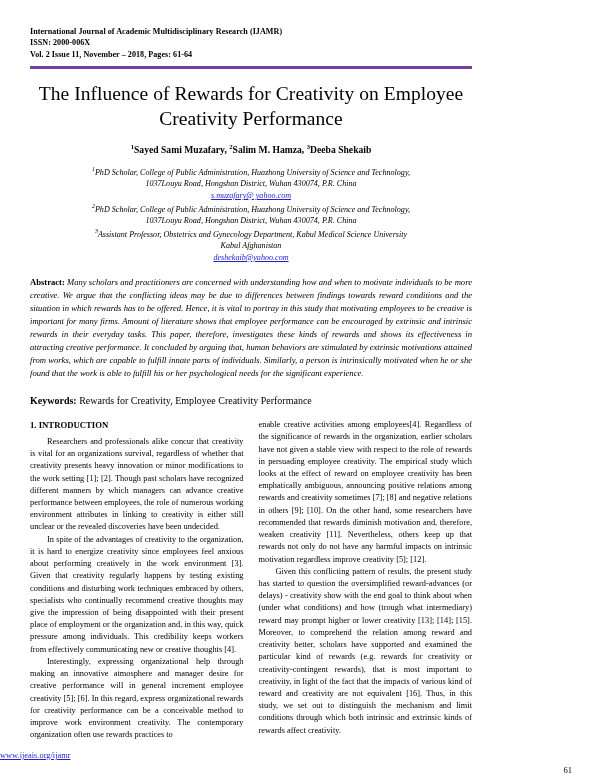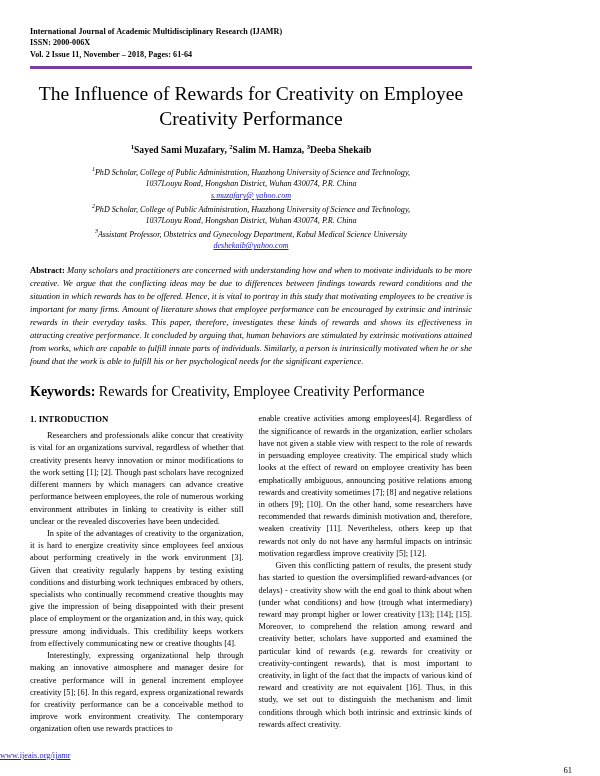--- a/index.html
+++ b/index.html
@@ -86,21 +86,21 @@
     font-style: italic;
   }
   .abstract b {
     font-style: normal;
     font-weight: bold;
     margin-top: 19px;
   }
 
   .keywords {
     margin-top: 13px;
-    font-size: 14px;
+    font-size: 10px;
     line-height: 1.5;
   }
   .keywords b { font-weight: bold; }
 
   .columns {
     display: flex;
     gap: 15px;
     margin-top: 11px;
   }
   .col {
@@ -169,20 +169,21 @@
       <a class="email" href="#">s.muzafary@ yahoo.com</a>
     </div>
 
     <div>
       <div class="aff-line"><sup>2</sup><span>PhD Scholar, College of Public Administration, Huazhong University of Science and Technology,</span></div>
       <div class="aff-line">1037Louyu Road, Hongshan District, Wuhan 430074, P.R. China</div>
     </div>
 
     <div>
       <div class="aff-line"><sup>3</sup><span>Assistant Professor, Obstetrics and Gynecology Department, Kabul Medical Science University</span></div>
+      <div class="aff-line">Kabul Afghanistan</div>
       <a class="email" href="#">deshekaib@yahoo.com</a>
     </div>
 
   </div>
 
   <div class="abstract">
     <b>Abstract:</b>
     <span>Many scholars and practitioners are concerned with understanding how and when to motivate individuals to be more creative. We argue that the conflicting ideas may be due to differences between findings towards reward conditions and the situation in which rewards has to be offered. Hence, it is vital to portray in this study that motivating employees to be creative is important for many firms. Amount of literature shows that employee performance can be encouraged by extrinsic and intrinsic rewards in their everyday tasks. This paper, therefore, investigates these kinds of rewards and shows its effectiveness in attracting creative performance. It concluded by arguing that, human behaviors are stimulated by extrinsic motivations attained from works, which are capable to fulfill innate parts of individuals. Similarly, a person is intrinsically motivated when he or she found that the work is able to fulfill his or her psychological needs for the significant experience.</span>
   </div>
 

